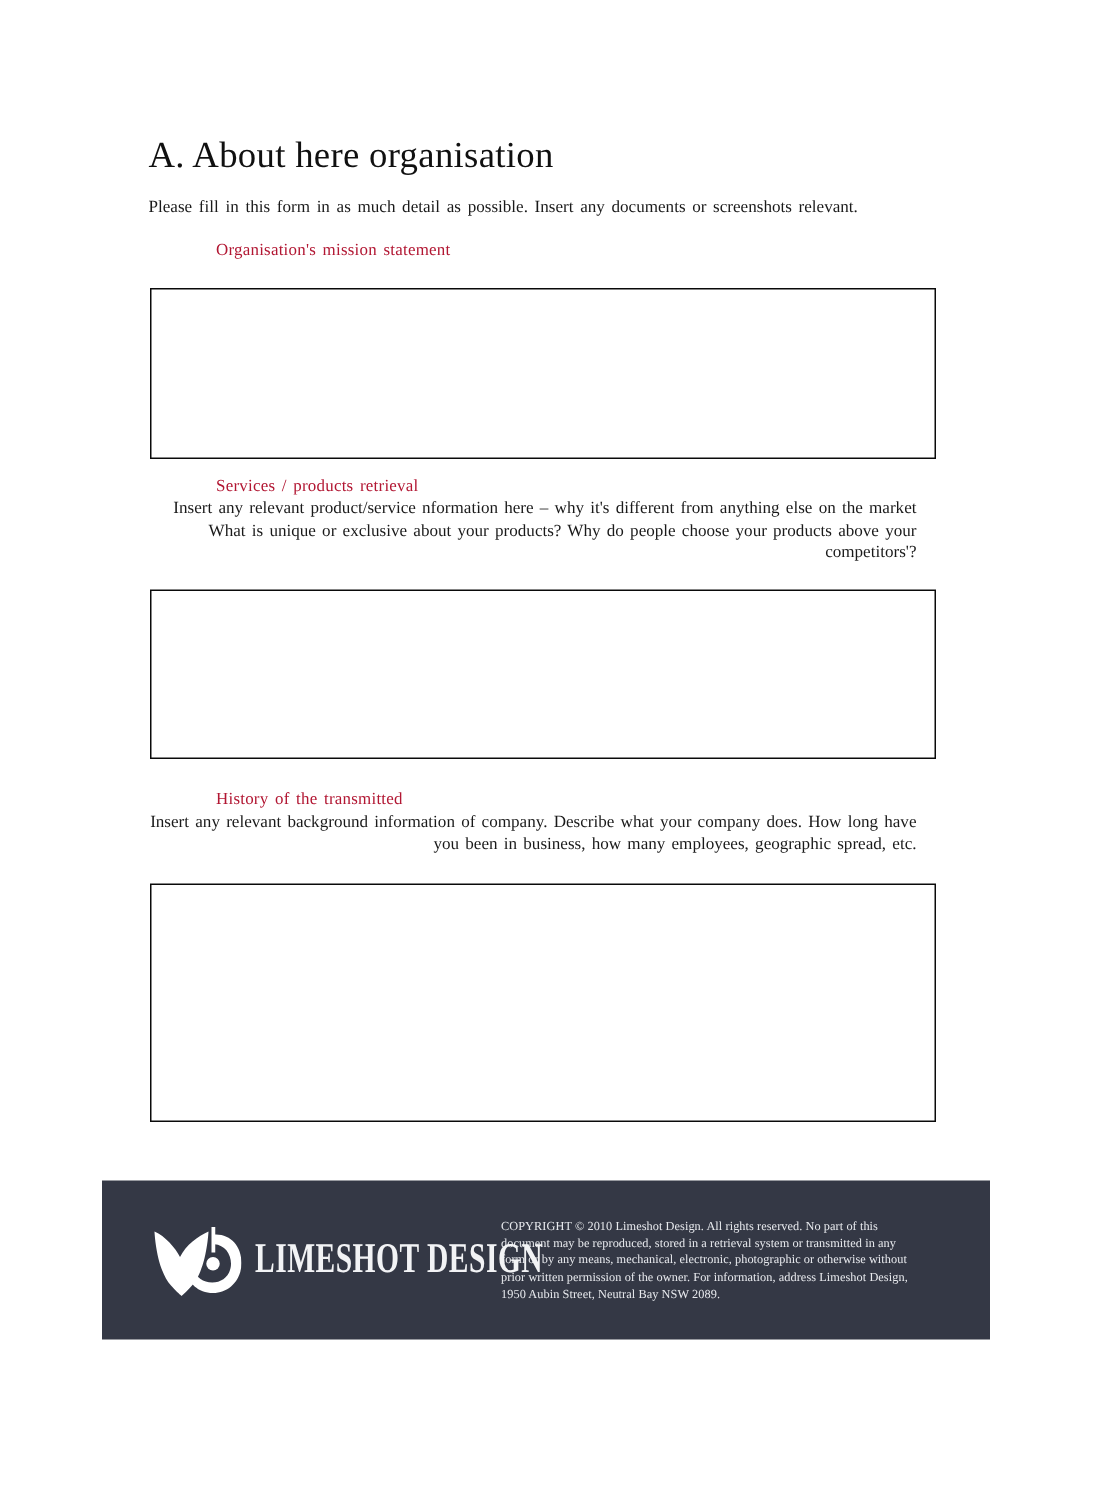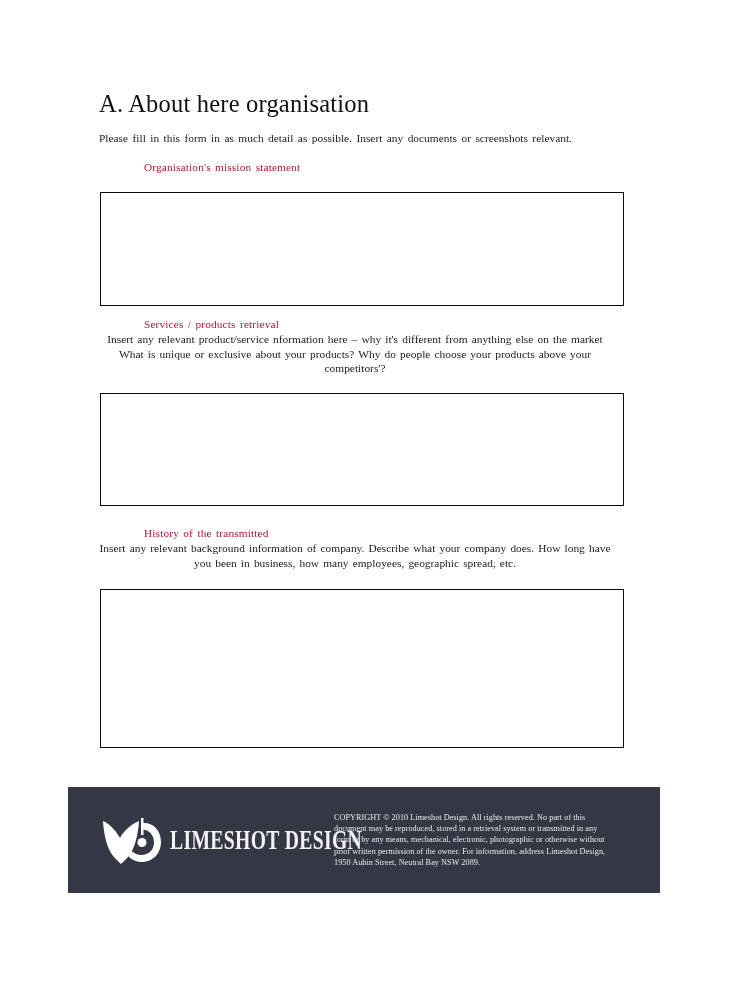--- a/index.html
+++ b/index.html
@@ -62,21 +62,21 @@
   }
 
   .field-help {
     position: absolute;
     left: 99px;
     width: 512px;
     font-size: 11.4px;
     line-height: 14.6px;
     color: #1a1a1a;
     word-spacing: 1.3px;
-    text-align: center;
+    text-align: right;
   }
 
   
   .answer-box {
     position: absolute;
     left: 100px;
     border: 1.2px solid #0a0a0a;
     background: #ffffff;
     box-sizing: border-box;
   }

